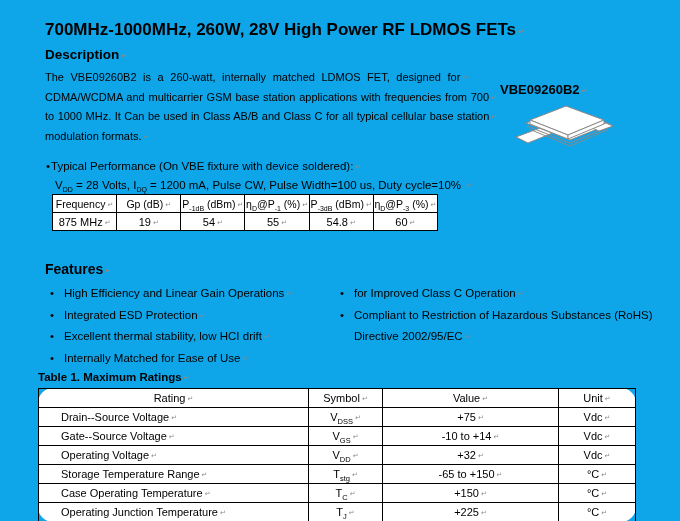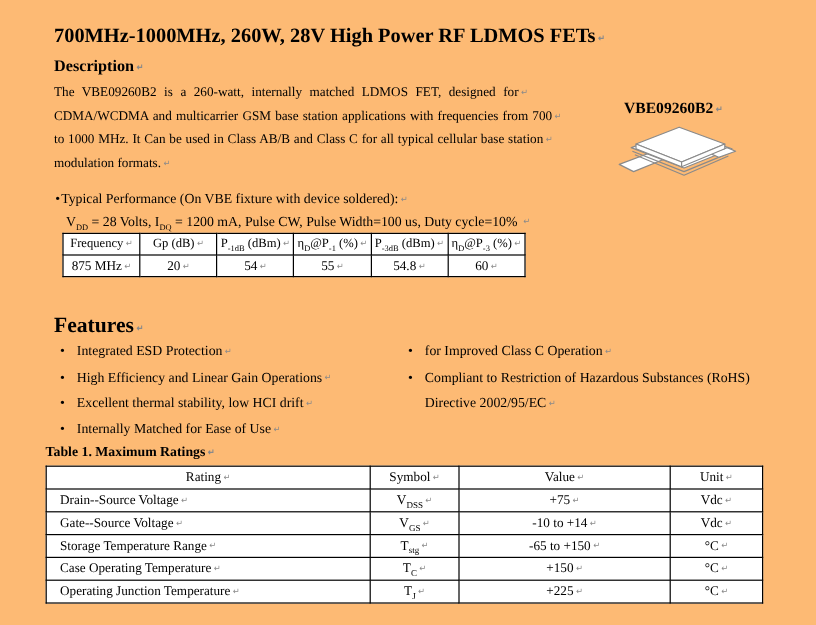--- a/index.html
+++ b/index.html
@@ -1,60 +1,60 @@
 <!DOCTYPE html>
 <html><head>
 <meta charset="utf-8">
 <style>
   * { margin:0; padding:0; box-sizing:border-box; }
   html,body { background:#fff; }
   .page {
-    position:relative; width:680px; height:521px; background:#fdba74;
-    font-family:Liberation Serif, serif; color:#000; overflow:hidden;
+    position:relative; width:680px; height:521px; background:#0ea5e9;
+    font-family:Liberation Sans, sans-serif; color:#000; overflow:hidden;
   }
   .pm::after { content:"\21B5"; font-size:7px; color:#8a8a8a; margin-left:2px; vertical-align:1px; }
 
   .title { position:absolute; left:45px; top:20px; font-size:17px; font-weight:bold; white-space:nowrap; }
   .desc-h { position:absolute; left:45px; top:47px; font-size:13.5px; font-weight:bold; }
   .desc-p { position:absolute; left:45px; top:68px; width:460px; font-size:11px; line-height:19.5px; }
   .desc-p .ln { white-space:nowrap; }
   .desc-p .ln.j1 { word-spacing:3.5px; }
   .desc-p .ln.j2 { word-spacing:0.7px; }
   .desc-p .ln.j3 { word-spacing:0.4px; }
 
-  .part-no { position:absolute; left:520px; top:82px; font-size:13px; font-weight:bold; }
+  .part-no { position:absolute; left:500px; top:82px; font-size:13px; font-weight:bold; }
   .pkg { position:absolute; left:514px; top:99px; width:110px; height:52px; }
 
   .tp-line1 { position:absolute; left:46px; top:160px; font-size:11.5px; }
   .tp-line1 .blt { margin-right:1px; }
   .tp-line2 { position:absolute; left:55px; top:179px; font-size:11.5px; }
   sub { font-size:7px; line-height:0; }
 
   table { border-collapse:collapse; table-layout:fixed; background:#fff; }
   td, th { border:1px solid #000; font-weight:normal; overflow:hidden; white-space:nowrap; }
 
   .perf-table { position:absolute; left:52px; top:194px; width:386px; }
   .perf-table th, .perf-table td { width:64px; height:18px; text-align:center; font-size:10.5px; }
   .perf-table td { font-size:11px; }
 
-  .features-h { position:absolute; left:45px; top:261px; font-size:18px; font-weight:bold; }
+  .features-h { position:absolute; left:45px; top:261px; font-size:14px; font-weight:bold; }
   .feat-col { position:absolute; top:283px; list-style:none; font-size:11.5px; }
   .feat-left { left:50px; width:290px; }
   .feat-right { left:340px; width:322px; }
   .feat-item { position:relative; padding-left:14px; line-height:21.5px; }
   .feat-item::before { content:"\2022"; position:absolute; left:0; top:0; }
 
   .t1-h { position:absolute; left:38px; top:371px; font-size:11.5px; font-weight:bold; }
-  .ratings-table { position:absolute; left:38px; top:388px; width:597px; }
+  .ratings-table { position:absolute; left:38px; top:388px; width:597px;border-radius:15px; }
   .ratings-table th, .ratings-table td { height:19px; font-size:11px; text-align:center; }
   .ratings-table .col-rating { width:270px; }
   .ratings-table .col-symbol { width:74px; }
   .ratings-table .col-value  { width:176px;margin-top:20px; }
   .ratings-table .col-unit   { width:77px; }
-  .ratings-table td.rl { text-align:left; padding-left:11px; }
+  .ratings-table td.rl { text-align:left; padding-left:22px; }
   .ratings-table sub { font-size:7.5px; }
 </style>
 </head>
 <body>
 
 <div class="page">
 
   <div class="title pm">700MHz-1000MHz, 260W, 28V High Power RF LDMOS FETs</div>
 
   <div class="desc-h pm">Description</div>
@@ -94,34 +94,34 @@
         <tr>
       <th><span class="pm"><span>Frequency</span><sub></sub><span></span><sub></sub><span></span></span></th>
       <th><span class="pm"><span>Gp (dB)</span><sub></sub><span></span><sub></sub><span></span></span></th>
       <th><span class="pm"><span>P</span><sub>-1dB</sub><span> (dBm)</span><sub></sub><span></span></span></th>
       <th><span class="pm"><span>η</span><sub>D</sub><span>@P</span><sub>-1</sub><span> (%)</span></span></th>
       <th><span class="pm"><span>P</span><sub>-3dB</sub><span> (dBm)</span><sub></sub><span></span></span></th>
       <th><span class="pm"><span>η</span><sub>D</sub><span>@P</span><sub>-3</sub><span> (%)</span></span></th>
     </tr>
     <tr>
       <td><span class="pm">875 MHz</span></td>
-      <td><span class="pm">20</span></td>
+      <td><span class="pm">19</span></td>
       <td><span class="pm">54</span></td>
       <td><span class="pm">55</span></td>
       <td><span class="pm">54.8</span></td>
       <td><span class="pm">60</span></td>
     </tr>
   </tbody>
     </table>
 
   <div class="features-h pm">Features</div>
 
   <ul class="feat-col feat-left">
+    <li class="feat-item"><span class="pm">High Efficiency and Linear Gain Operations</span></li>
     <li class="feat-item"><span class="pm">Integrated ESD Protection</span></li>
-    <li class="feat-item"><span class="pm">High Efficiency and Linear Gain Operations</span></li>
     <li class="feat-item"><span class="pm">Excellent thermal stability, low HCI drift</span></li>
     <li class="feat-item"><span class="pm">Internally Matched for Ease of Use</span></li>
   </ul>
 
   <ul class="feat-col feat-right">
     <li class="feat-item">
       <div class="pm">for Improved Class C Operation</div>
     </li>
     <li class="feat-item">
       <div>Compliant to Restriction of Hazardous Substances (RoHS)</div>
@@ -145,20 +145,26 @@
       <td><span class="pm">+75</span></td>
       <td><span class="pm">Vdc</span></td>
     </tr>
     <tr>
       <td class="rl"><span class="pm">Gate--Source Voltage</span></td>
       <td><span class="pm"><span>V</span><sub>GS</sub></span></td>
       <td><span class="pm">-10 to +14</span></td>
       <td><span class="pm">Vdc</span></td>
     </tr>
     <tr>
+      <td class="rl"><span class="pm">Operating Voltage</span></td>
+      <td><span class="pm"><span>V</span><sub>DD</sub></span></td>
+      <td><span class="pm">+32</span></td>
+      <td><span class="pm">Vdc</span></td>
+    </tr>
+    <tr>
       <td class="rl"><span class="pm">Storage Temperature Range</span></td>
       <td><span class="pm"><span>T</span><sub>stg</sub></span></td>
       <td><span class="pm">-65 to +150</span></td>
       <td><span class="pm">°C</span></td>
     </tr>
     <tr>
       <td class="rl"><span class="pm">Case Operating Temperature</span></td>
       <td><span class="pm"><span>T</span><sub>C</sub></span></td>
       <td><span class="pm">+150</span></td>
       <td><span class="pm">°C</span></td>

